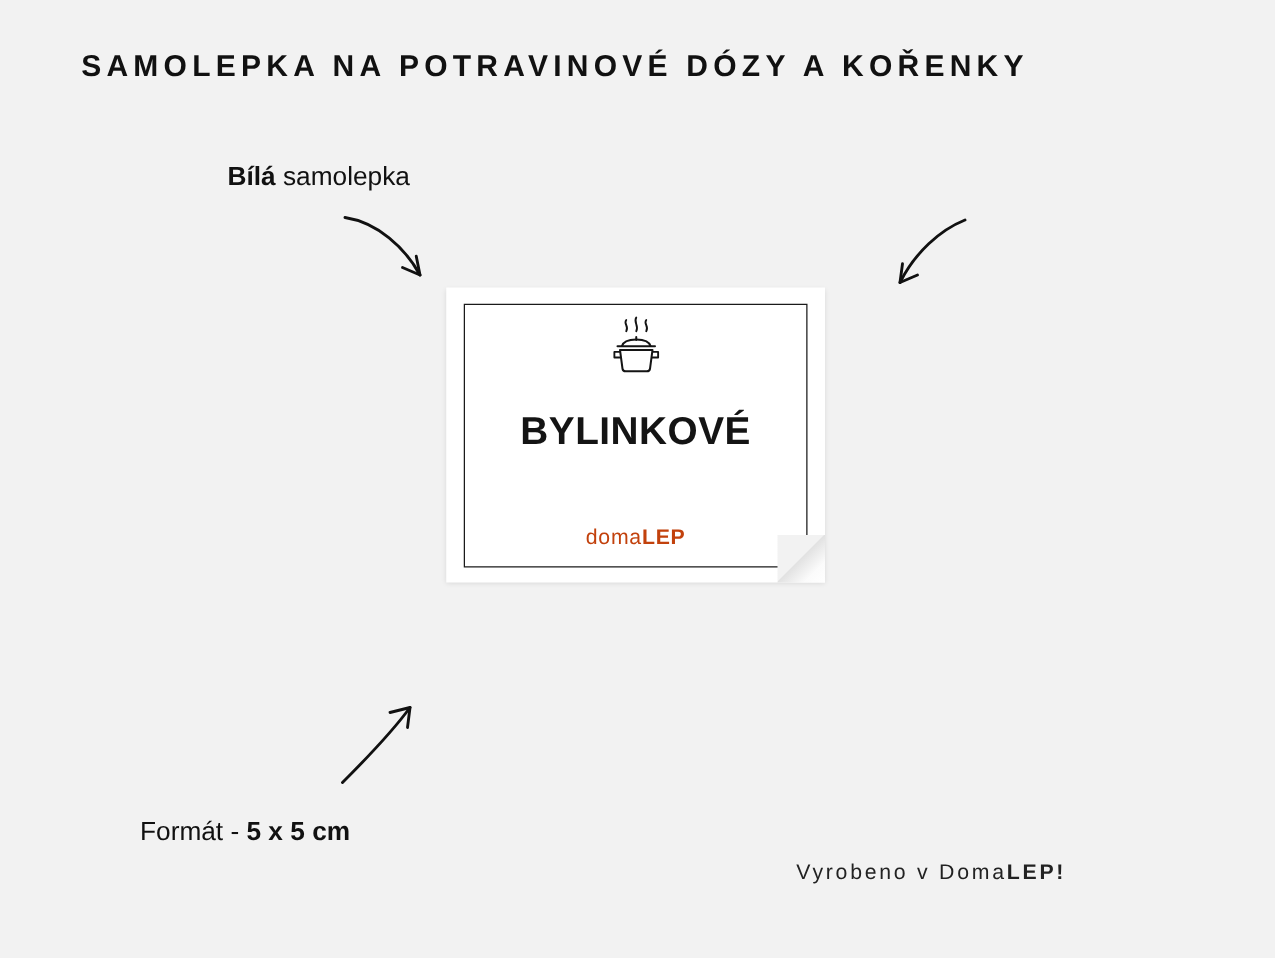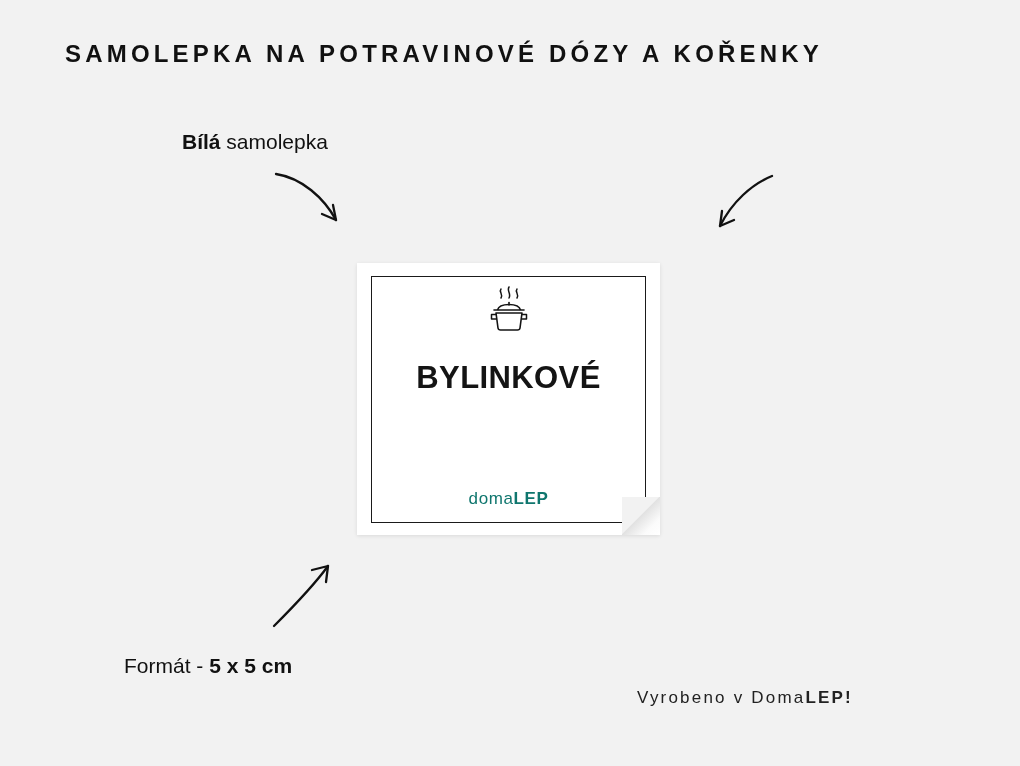--- a/index.html
+++ b/index.html
@@ -49,21 +49,21 @@
     top: 130px;
     left: 182px;
     text-align: center;
   }
   .annot-right {
     top: 130px;
     left: 645px;
   }
   .annot-bottom {
     top: 654px;
-    left: 124px;
+    left: 112px;
   }
 
   
   .arrow {
     position: absolute;
     pointer-events: none;
   }
   .arrow-left {
     top: 168px;
     left: 272px;
@@ -76,22 +76,21 @@
     top: 552px;
     left: 270px;
   }
 
   
   .sticker-wrap {
     position: absolute;
     top: 230px;
     left: 357px;
     width: 303px;
-    height: 272px;
-    margin-top: 33px;
+    height: 236px;
   }
   .sticker {
     position: absolute;
     inset: 0;
     background: #ffffff;
     box-shadow: 0 1px 4px rgba(0,0,0,0.10);
   }
   
   .sticker-corner {
     position: absolute;
@@ -136,21 +135,21 @@
   }
 
   .sticker-brand {
     position: absolute;
     bottom: 26px;
     left: 0;
     right: 0;
     text-align: center;
     font-size: 17px;
     letter-spacing: 0.6px;
-    color: #0f766e;
+    color: #c2410c;
   }
   .sticker-brand .brand-light { font-weight: normal; }
   .sticker-brand .brand-bold { font-weight: bold; }
 
   
   .footer-note {
     position: absolute;
     top: 688px;
     left: 637px;
     font-size: 17px;

